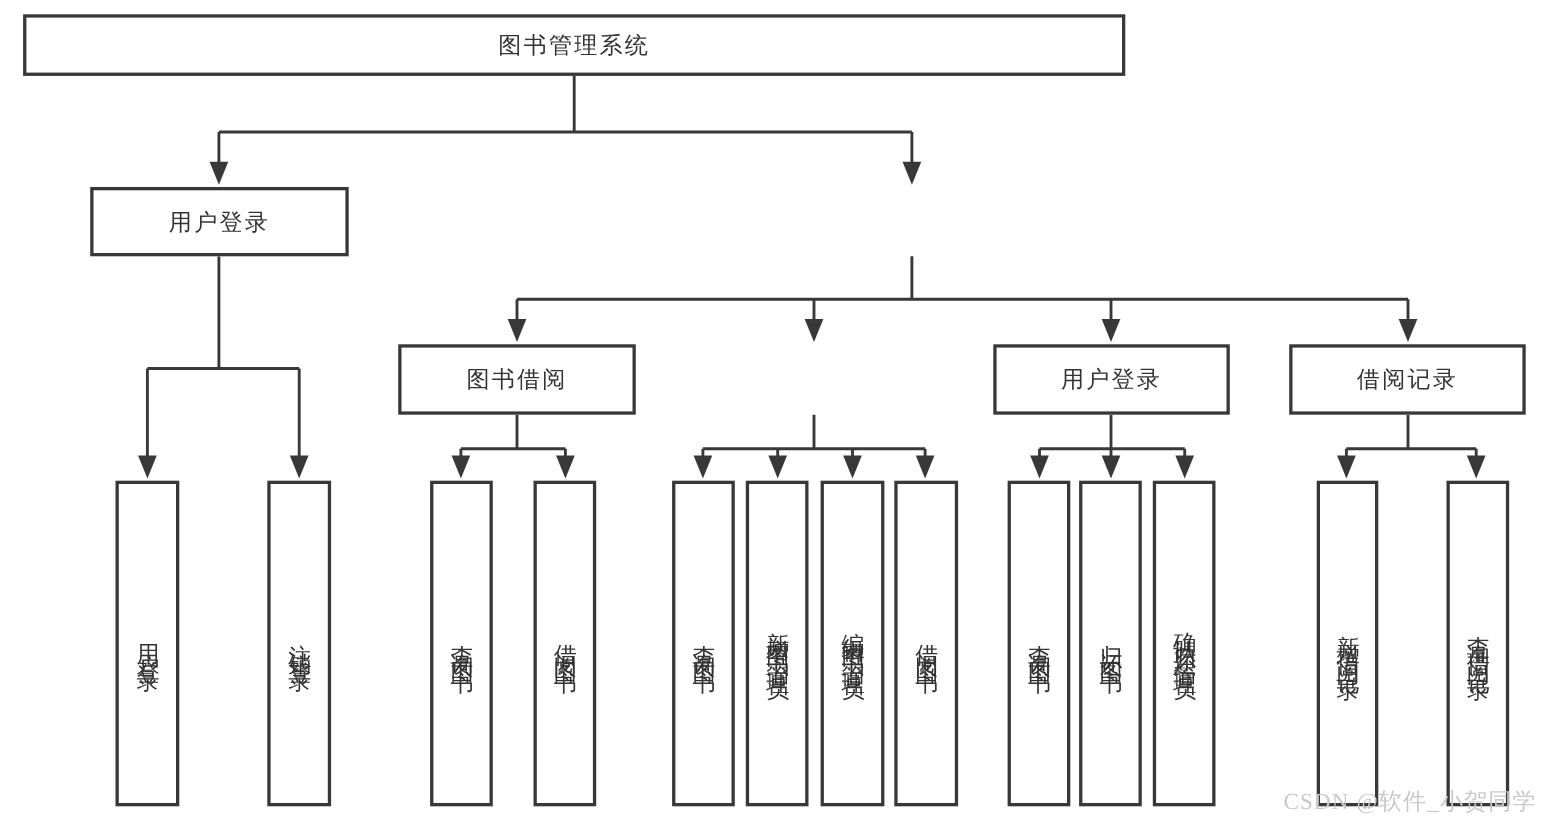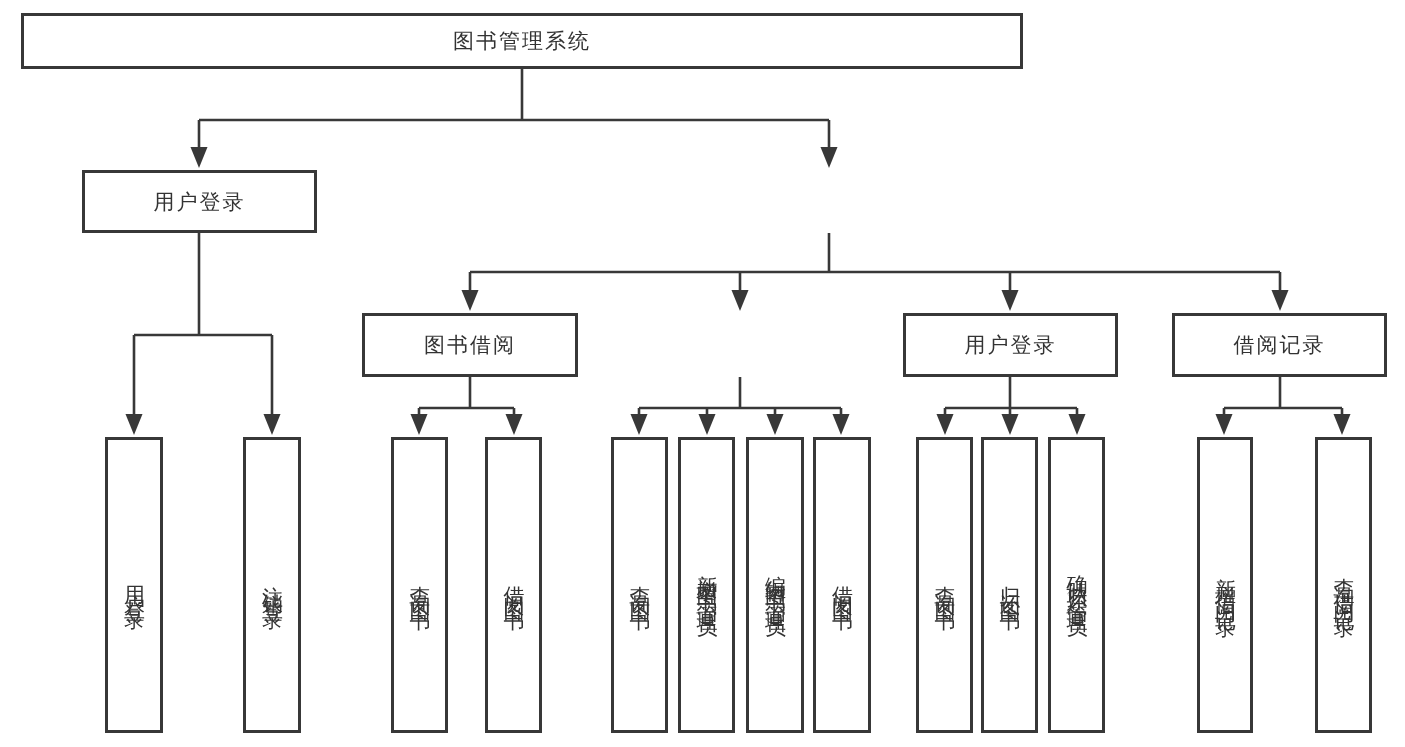--- a/index.html
+++ b/index.html
@@ -162,14 +162,15 @@
     <span class="v-label" style="letter-spacing:6px">确认归还（管理员）</span>
   </div>
 
   <div class="box" style="left:1197px;top:437px;width:56px;height:296px">
     <span class="v-label">新增借阅记录</span>
   </div>
   <div class="box" style="left:1315px;top:437px;width:57px;height:296px">
     <span class="v-label">查询借阅记录</span>
   </div>
 
+  <div class="watermark">CSDN @软件_小贺同学</div>
 
 </div>
 
 </body></html>

